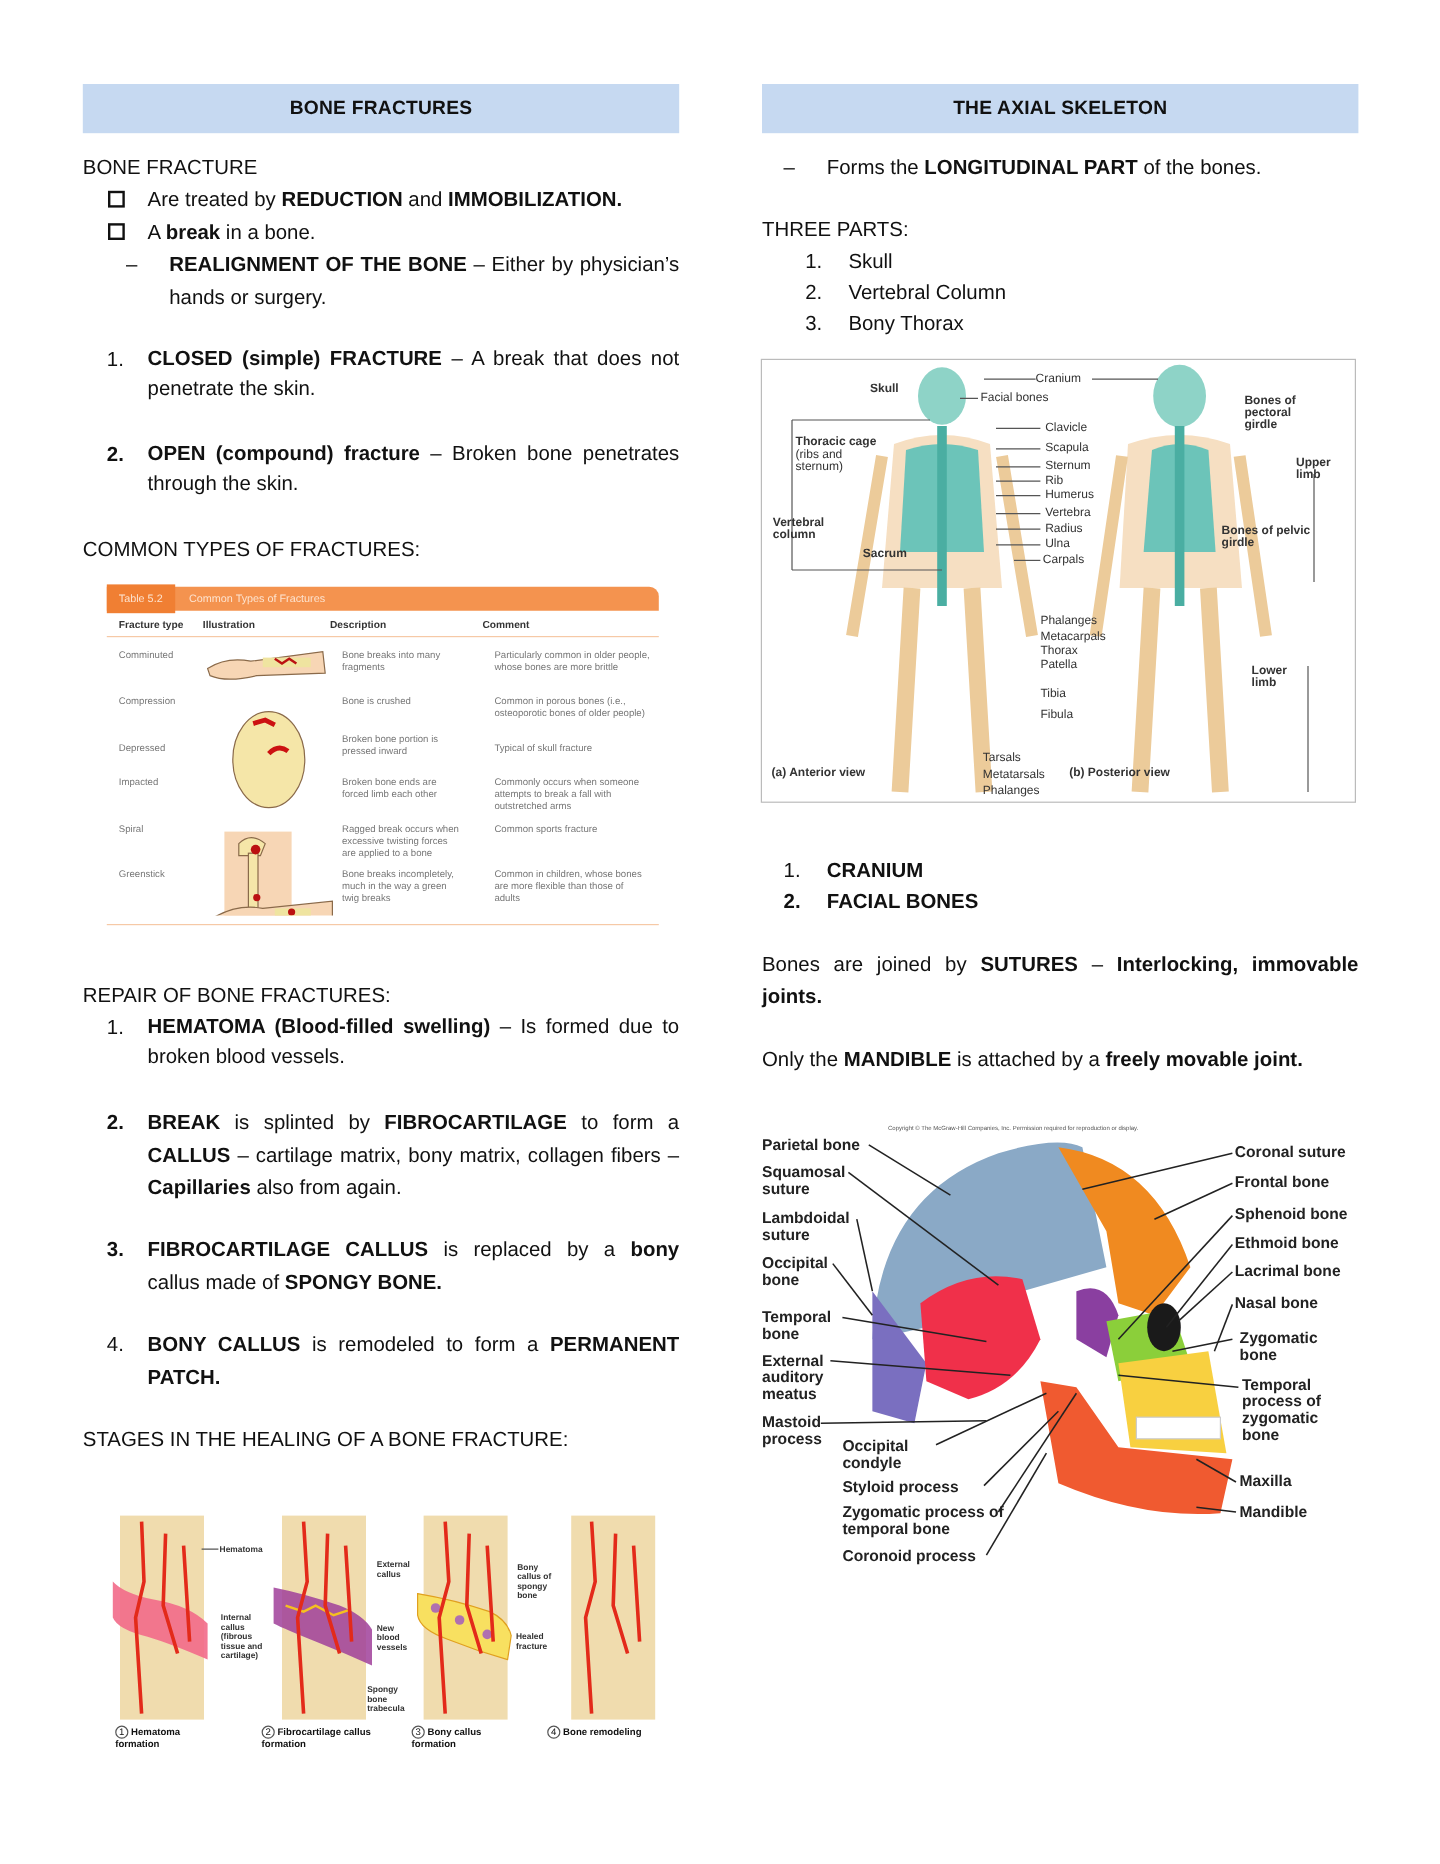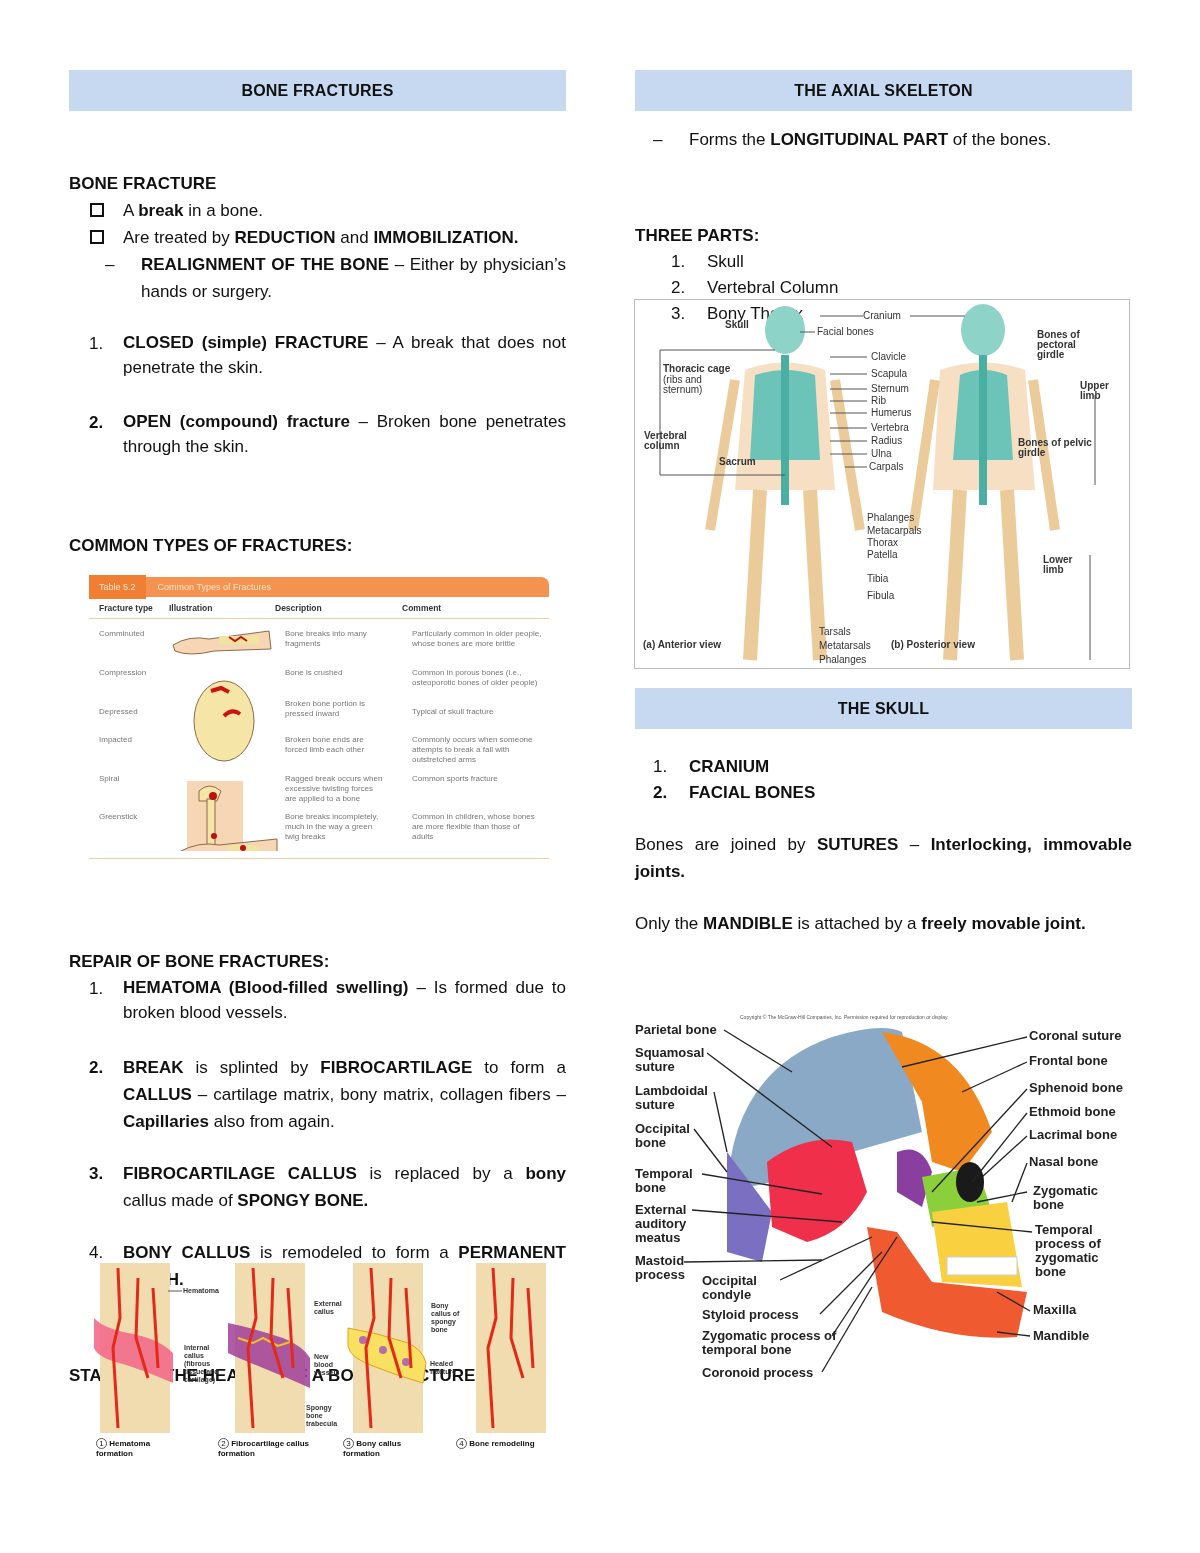--- a/index.html
+++ b/index.html
@@ -4,45 +4,45 @@
 <style>
   * { box-sizing: border-box; margin: 0; padding: 0; }
   html, body { width: 1200px; height: 1553px; background: #ffffff; }
   body { position: relative; font-family: "Liberation Sans", sans-serif; color: #111; font-size: 17px; }
   .col { position: absolute; top: 70px; width: 497px; }
   .col.left { left: 69px; }
   .col.right { left: 635px; }
   .hdr { background: #c6d9f1; height: 41px; display: flex; align-items: center; justify-content: center; font-weight: bold; font-size: 16px; letter-spacing: 0.2px; }
   .p { line-height: 27px; }
   .b { font-weight: bold; }
-  .sec { font-weight: bold; line-height: 27px; margin-top: 44px; }
+  .sec { font-weight: normal; line-height: 27px; }
   .row { display: flex; line-height: 27px; }
   .mk { flex: 0 0 54px; padding-left: 20px; }
   .mk.chk { padding-left: 21px; }
   .mk.dash { padding-left: 36px; flex-basis: 72px; }
   .tx { flex: 1; text-align: justify; }
   .gap { height: 25px; }
   .box { display: inline-block; width: 14px; height: 14px; border: 2px solid #111; vertical-align: -1px; }
   .fig { position: absolute; }
   svg text { font-family: "Liberation Sans", sans-serif; }
 </style>
 </head>
 <body>
 
 <div class="col left">
   <div class="hdr">BONE FRACTURES</div>
   <div style="height:15px"></div>
   <div class="sec">BONE FRACTURE</div>
   <div class="row">
     <span class="mk chk"><span class="box"></span></span>
+    <span class="tx" style="text-align-last:left"><span>Are treated by </span><b>REDUCTION</b><span> and </span><b>IMMOBILIZATION.</b></span>
+  </div>
+  <div class="row">
+    <span class="mk chk"><span class="box"></span></span>
     <span class="tx"><span>A </span><b>break</b><span> in a bone.</span></span>
-  </div>
-  <div class="row">
-    <span class="mk chk"><span class="box"></span></span>
-    <span class="tx" style="text-align-last:left"><span>Are treated by </span><b>REDUCTION</b><span> and </span><b>IMMOBILIZATION.</b></span>
   </div>
   <div class="row">
     <span class="mk dash" style="padding-left:36px;flex-basis:72px">–</span>
     <span class="tx"><b>REALIGNMENT OF THE BONE</b><span> – Either by physician’s hands or surgery.</span></span>
   </div>
   <div class="gap"></div>
 
   <div class="row">
     <span class="mk">1.</span>
     <span class="tx" style="line-height:25px"><b>CLOSED (simple) FRACTURE</b><span> – A break that does not penetrate the skin.</span></span>
@@ -293,37 +293,36 @@
 
     <span style="position:absolute;left:402px;top:30px;width:60px">Bones of pectoral girdle</span>
     <span style="position:absolute;left:445px;top:81px;width:45px">Upper limb</span>
     <span style="position:absolute;left:383px;top:138px;width:82px">Bones of pelvic girdle</span>
     <span style="position:absolute;left:408px;top:255px;width:45px">Lower limb</span>
     <span style="position:absolute;left:256px;top:340px;width:85px">(b) Posterior view</span>
   </div>
 </div>
 
 <div class="col right" style="top:688px">
-  <div class="hdr">THE SKULL</div>
   <div style="height:25px"></div>
   <div class="row" style="line-height:26px">
       <span class="mk" style="padding-left:18px">1.</span>
       <b class="tx">CRANIUM</b>
     </div>
   <div class="row" style="line-height:26px">
       <span class="mk b" style="padding-left:18px">2.</span>
       <b class="tx">FACIAL BONES</b>
     </div>
   <div class="gap"></div>
   <div class="p" style="text-align:justify"><span>Bones are joined by </span><b>SUTURES</b><span> – </span><b>Interlocking, immovable joints.</b></div>
   <div class="gap"></div>
   <div class="p" style="text-align:justify"><span>Only the </span><b>MANDIBLE</b><span> is attached by a </span><b>freely movable joint.</b></div>
 </div>
 
-<div class="fig" style="left:632px;top:1012px;width:500px;height:375px;">
+<div class="fig" style="left:632px;top:936px;width:500px;height:375px;">
   <svg width="500" height="375" style="position:absolute;left:0;top:0">
 
     <path d="M95 180 Q100 60 200 25 Q250 10 270 20 L290 120 L220 140 L140 170 Z" fill="#8aa9c6"></path>
 
     <path d="M250 20 Q330 30 360 120 L330 160 L300 150 L290 90 Z" fill="#f08a20"></path>
 
     <path d="M95 140 L95 240 L130 250 L140 200 Z" fill="#7a6fc0"></path>
 
     <path d="M135 150 Q175 120 220 130 L235 180 Q215 220 175 230 L140 215 Z" fill="#f0304a"></path>
 

